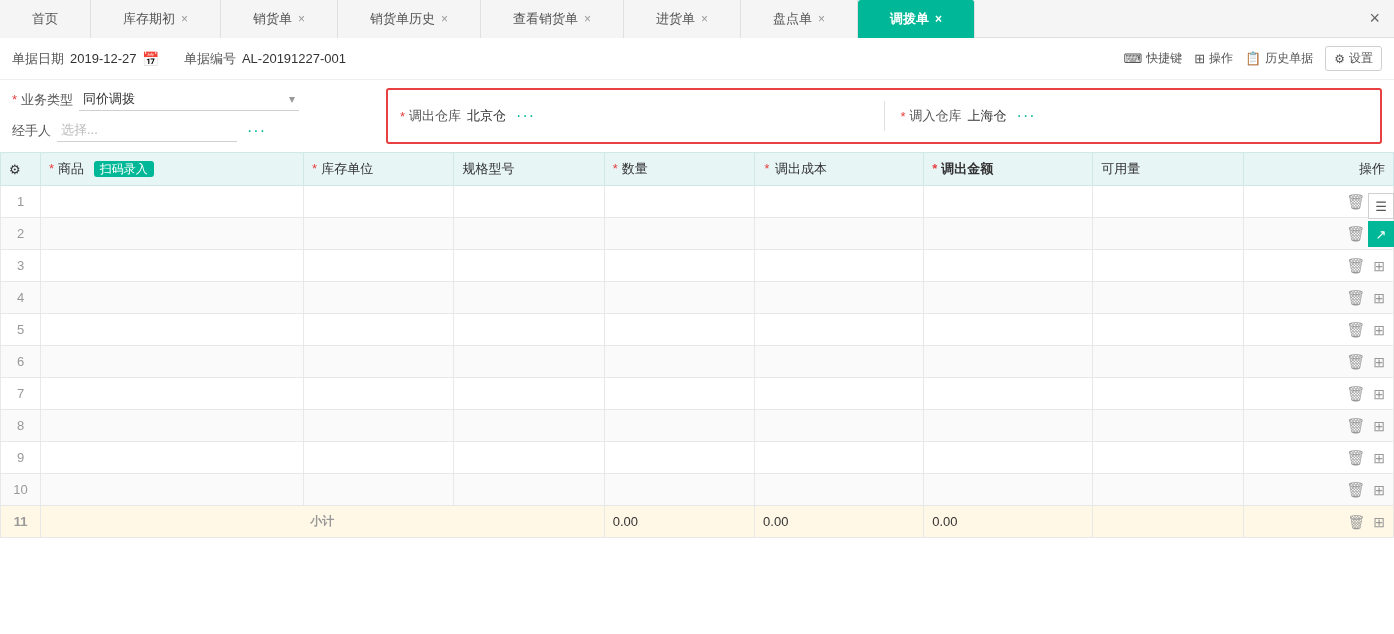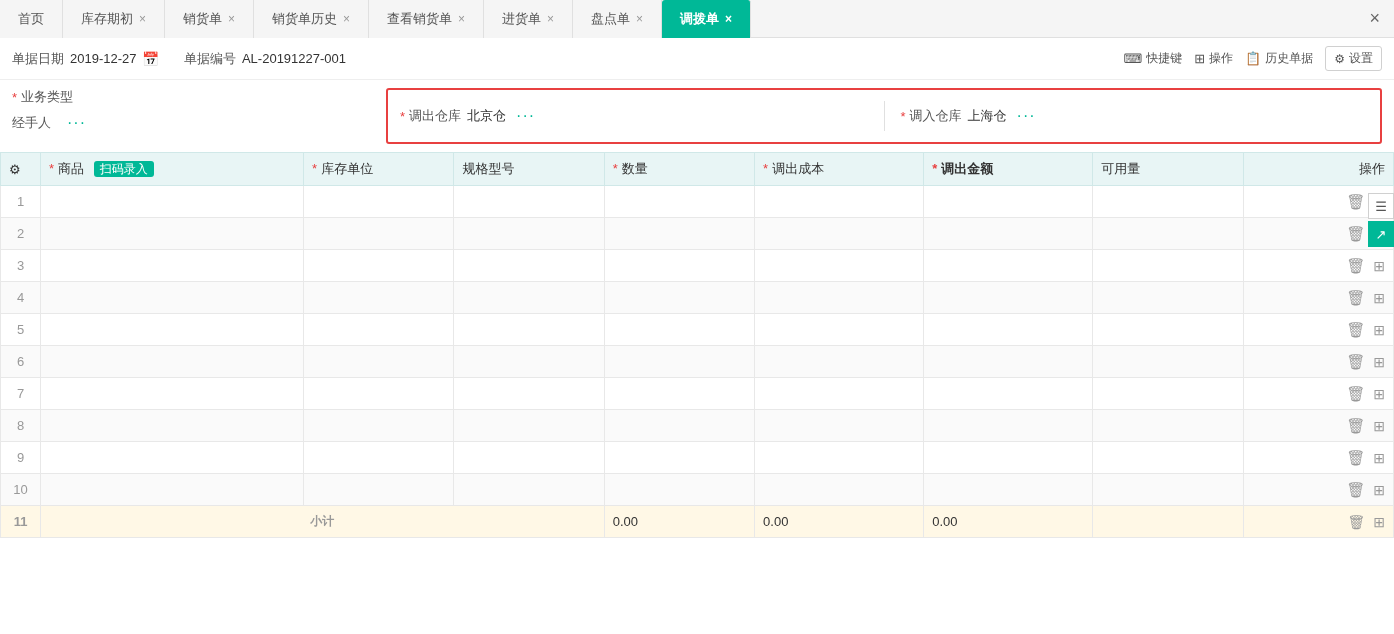--- a/index.html
+++ b/index.html
@@ -10,21 +10,21 @@
       display: flex;
       align-items: center;
       border-bottom: 1px solid #e0e0e0;
       background: #f5f5f5;
       height: 38px;
       padding: 0 0 0 0;
     }
     .tab-item {
       display: flex;
       align-items: center;
-      padding: 0 18px;
+      padding: 0 32px;
       height: 38px;
       border-right: 1px solid #e0e0e0;
       cursor: pointer;
       white-space: nowrap;
       font-size: 13px;
       color: #555;
       background: #f5f5f5;
     }
     .tab-item.active {
       background: #fff;
@@ -349,23 +349,28 @@
   </div>
 
   <div class="form-section">
 
     <div style="display:flex; align-items:flex-start; padding: 8px 12px 0 12px; gap: 12px;">
 
       <div style="display:flex; flex-direction:column; gap:8px; min-width:350px;">
         <div class="biz-field">
           <span class="req-star">*</span>
           <span class="field-name">业务类型</span>
+          <div class="select-wrapper" style="min-width:220px;">
+            <span class="select-value">同价调拨</span>
+            <span class="select-arrow">▾</span>
+          </div>
         </div>
         <div class="handler-field" style="margin-left:0; display:flex; align-items:center;">
           <span class="field-name">经手人</span>
+          <span class="handler-placeholder" style="min-width:180px; border-bottom: 1px solid #d0d0d0; padding: 2px 4px; display:inline-block;">选择...</span>
           <span class="more-dots">···</span>
         </div>
       </div>
 
       <div class="warehouse-box" style="flex:1; height:auto; min-height:56px; align-items:center;">
         <div class="warehouse-field">
           <span class="req-star">*</span>
           <span class="wh-label">调出仓库</span>
           <span class="wh-value">北京仓</span>
           <span class="dots-btn">···</span>
@@ -392,21 +397,21 @@
             <span class="req-star">*</span><span>商品</span>
             <span class="scan-btn">扫码录入</span>
           </th>
           <th style="min-width:80px;">
             <span class="req-star">*</span><span>库存单位</span>
           </th>
           <th style="min-width:80px;">规格型号</th>
           <th style="min-width:80px;">
             <span class="req-star">*</span><span>数量</span>
           </th>
-          <th style="min-width:90px;">
+          <th style="min-width:90px;font-family:Liberation Mono, monospace;">
             <span class="req-star">*</span><span>调出成本</span>
           </th>
           <th style="min-width:90px;font-weight:bold;">
             <span class="req-star">*</span><span>调出金额</span>
           </th>
           <th style="min-width:80px;">可用量</th>
           <th style="min-width:80px; text-align:right;">操作</th>
         </tr>
       </thead>
       <tbody id="table-body">

